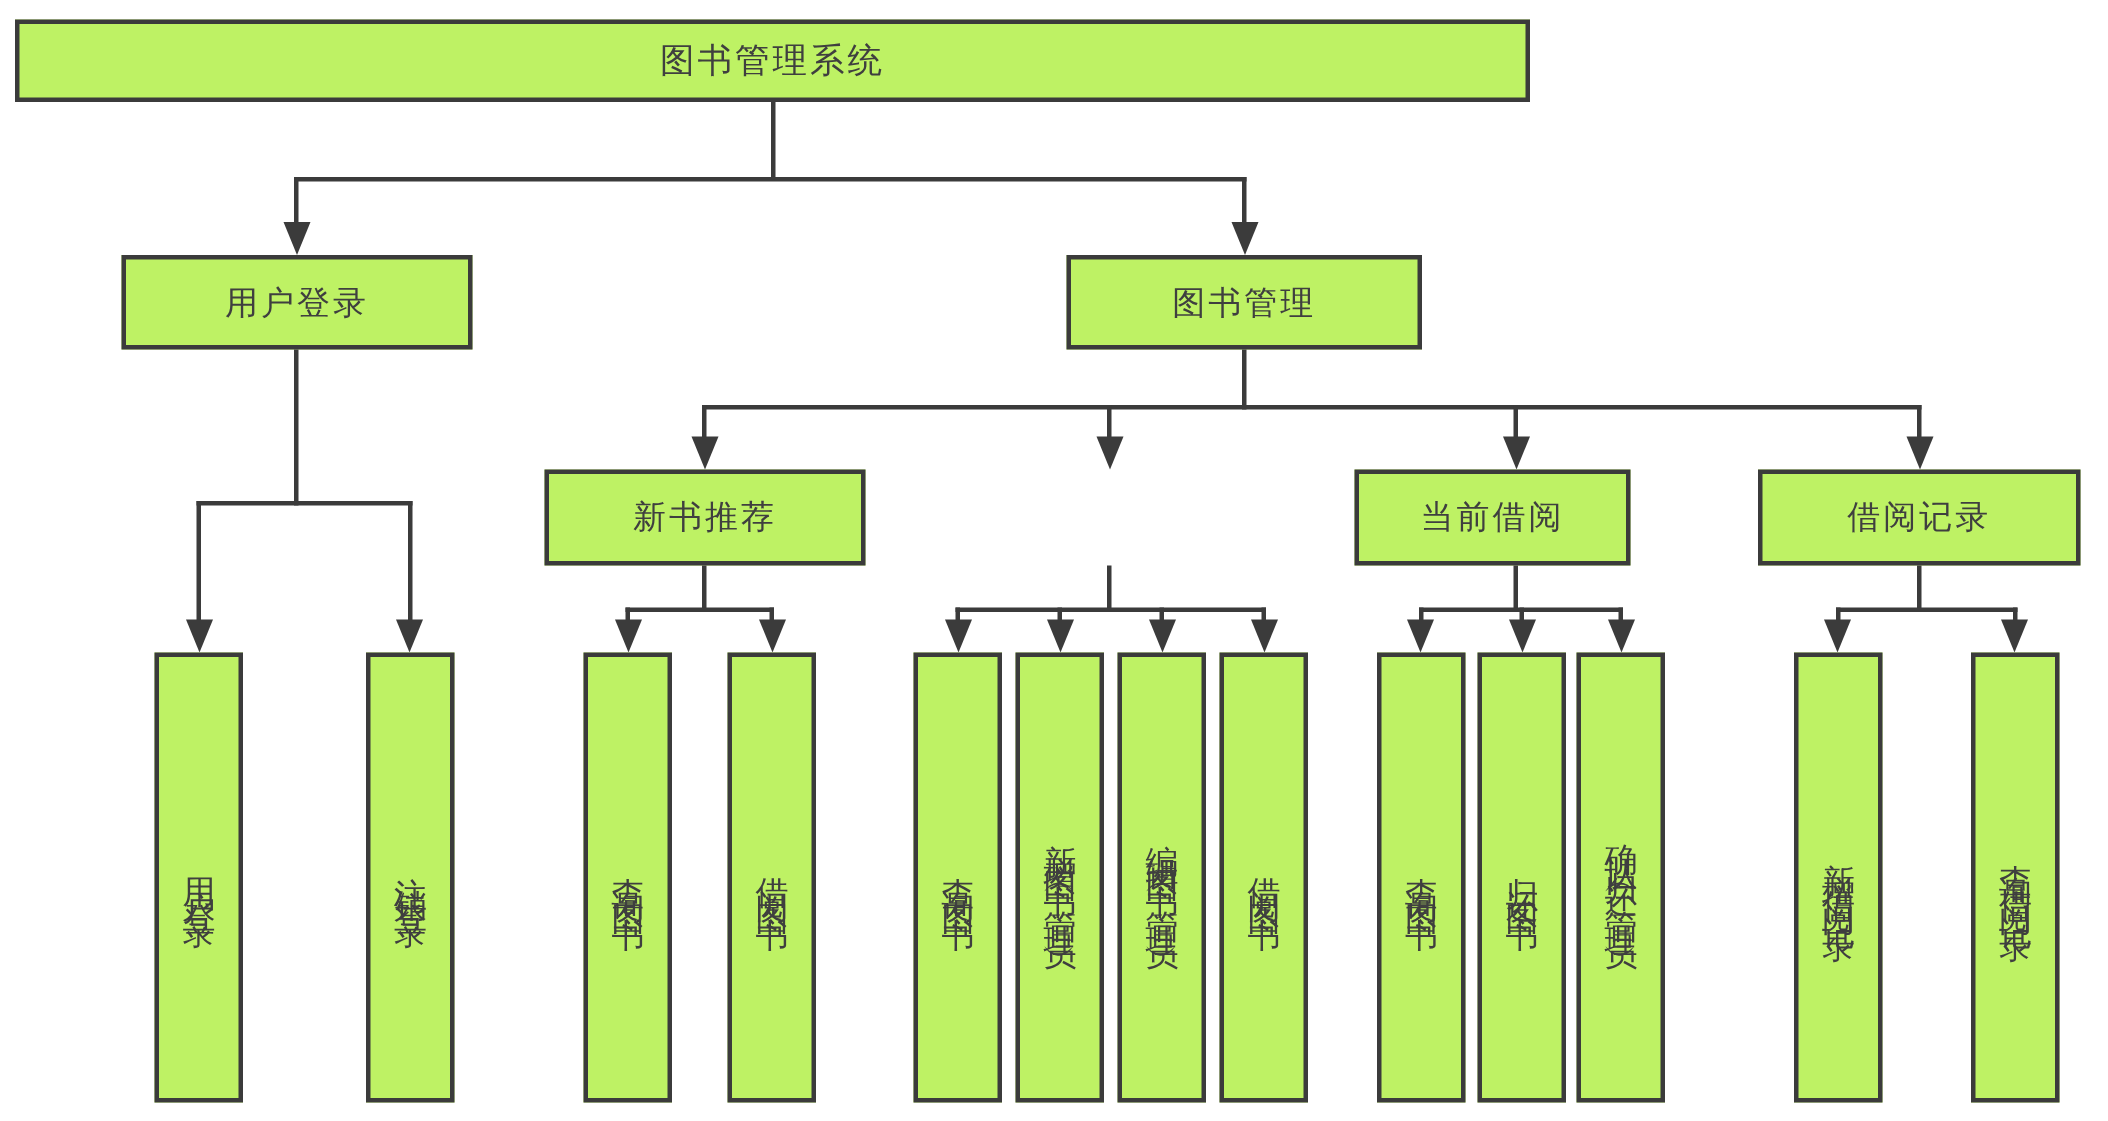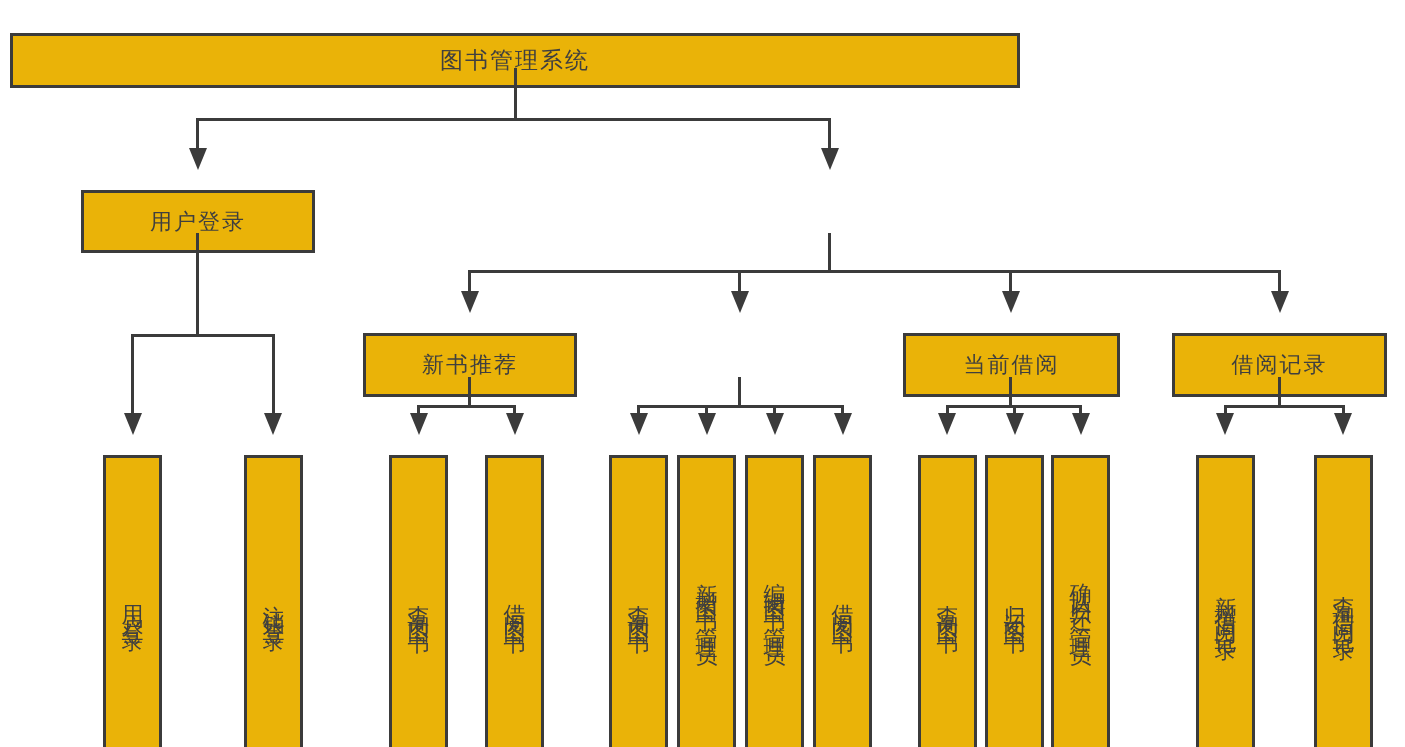--- a/index.html
+++ b/index.html
@@ -3,22 +3,22 @@
 <meta charset="utf-8">
 <style>
   html,body { margin:0; padding:0; background:#ffffff; }
   .canvas {
     position:relative; width:1405px; height:747px; background:#ffffff;
     font-family:"Liberation Sans","DejaVu Sans",sans-serif; overflow:hidden;
     color:#3f3f3f;
   }
   .box {
     position:absolute; box-sizing:border-box;
-    border:3px solid #3b3b3b; background:#eab308;
-    display:flex; align-items:center; justify-content:center;margin-top:20px;
+    border:3px solid #3b3b3b; background:#bef264;
+    display:flex; align-items:center; justify-content:center;
   }
   .hbox span { font-size:22px; letter-spacing:2px; color:#3f3f3f; white-space:nowrap; }
   .rootbox span { font-size:23px; }
   .leaf span {
     writing-mode:vertical-rl; text-orientation:mixed;
     font-size:22px; letter-spacing:9px; line-height:1.1; color:#3f3f3f;
   }
   .vline { position:absolute; width:3px; background:#3b3b3b; }
   .hline { position:absolute; height:3px; background:#3b3b3b; }
   .arrow {
@@ -43,20 +43,23 @@
   <div class="vline" style="left:514px; top:68px;  height:52px;"></div>
   <div class="hline" style="left:196px; top:118px; width:635px;"></div>
   <div class="vline" style="left:196px; top:118px; height:34px;"></div>
   <div class="vline" style="left:828px; top:118px; height:34px;"></div>
   <div class="arrow" style="left:189px; top:148px;"></div>
   <div class="arrow" style="left:821px; top:148px;"></div>
 
   <div class="box hbox" style="left:81px; top:170px; width:234px; height:63px;">
     <span>用户登录</span>
   </div>
+  <div class="box hbox" style="left:711px; top:170px; width:237px; height:63px;">
+    <span>图书管理</span>
+  </div>
 
   <div class="vline" style="left:196px; top:233px; height:104px;"></div>
   <div class="hline" style="left:131px; top:334px; width:144px;"></div>
   <div class="vline" style="left:131px; top:334px; height:84px;"></div>
   <div class="vline" style="left:272px; top:334px; height:84px;"></div>
   <div class="arrow" style="left:124px; top:413px;"></div>
   <div class="arrow" style="left:264px; top:413px;"></div>
 
   <div class="vline" style="left:828px;  top:233px; height:40px;"></div>
   <div class="hline" style="left:468px;  top:270px; width:813px;"></div>
@@ -65,21 +68,21 @@
   <div class="vline" style="left:1009px; top:270px; height:23px;"></div>
   <div class="vline" style="left:1278px; top:270px; height:23px;"></div>
   <div class="arrow" style="left:461px;  top:291px;"></div>
   <div class="arrow" style="left:731px;  top:291px;"></div>
   <div class="arrow" style="left:1002px; top:291px;"></div>
   <div class="arrow" style="left:1271px; top:291px;"></div>
 
   <div class="box hbox" style="left:363px;  top:313px; width:214px; height:64px;">
     <span>新书推荐</span>
   </div>
-  <div class="box hbox" style="left:903px;  top:313px; width:217px; height:64px;">
+  <div class="box hbox" style="left:903px;  top:313px; width:184px; height:64px;">
     <span>当前借阅</span>
   </div>
   <div class="box hbox" style="left:1172px; top:313px; width:215px; height:64px;">
     <span>借阅记录</span>
   </div>
 
   <div class="vline" style="left:468px; top:377px; height:31px;"></div>
   <div class="hline" style="left:417px; top:405px; width:99px;"></div>
   <div class="vline" style="left:417px; top:405px; height:10px;"></div>
   <div class="vline" style="left:513px; top:405px; height:10px;"></div>

